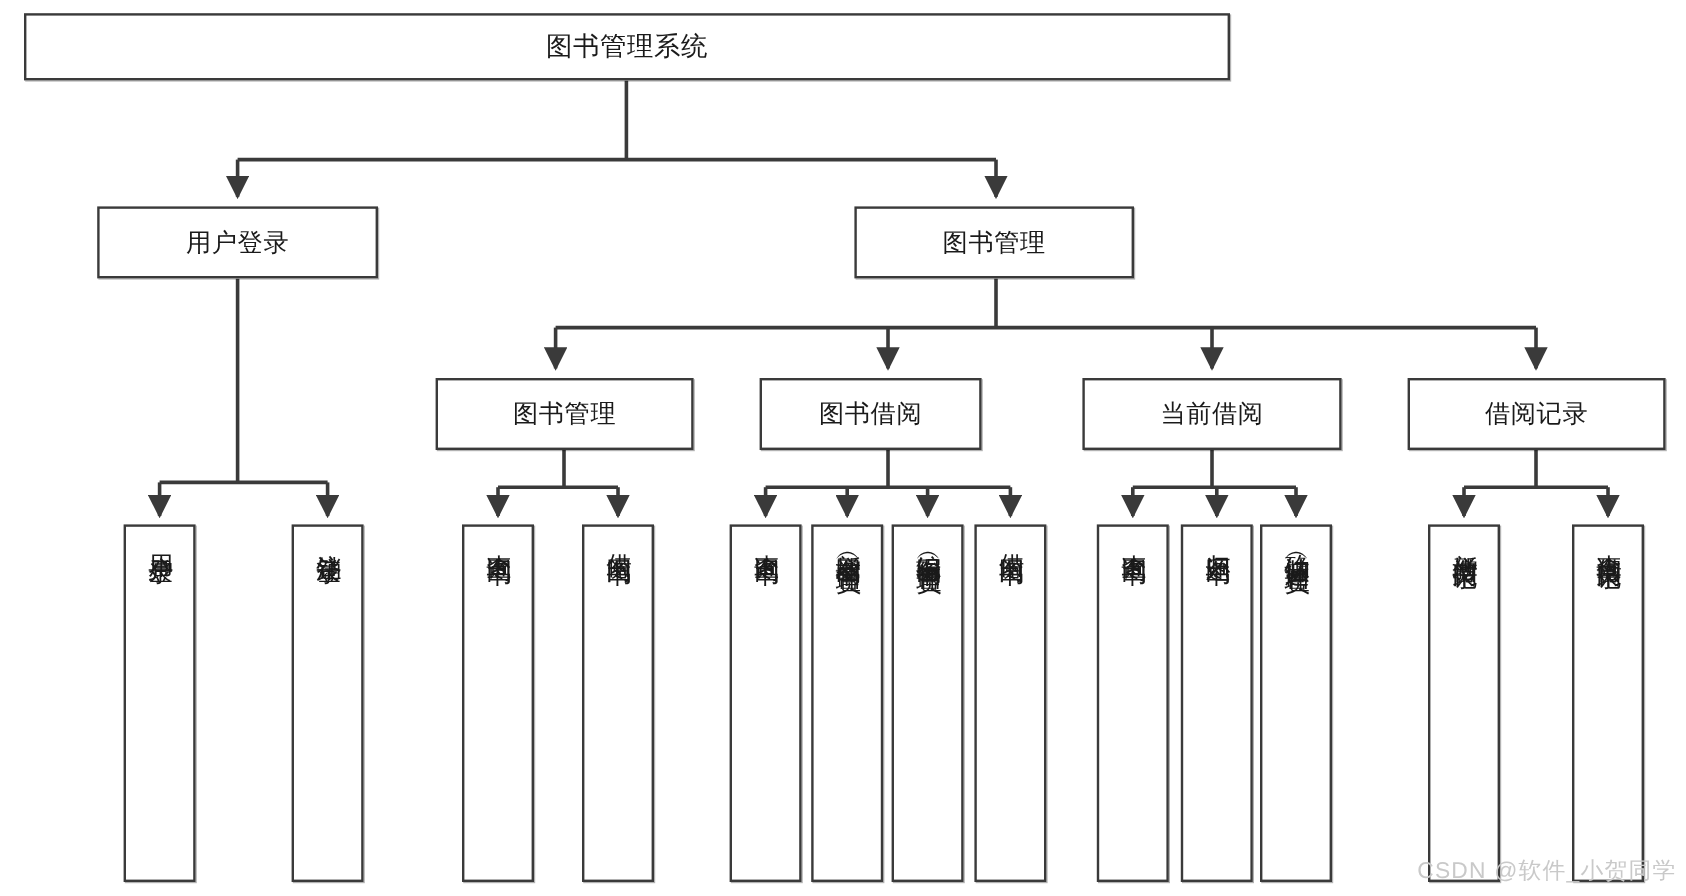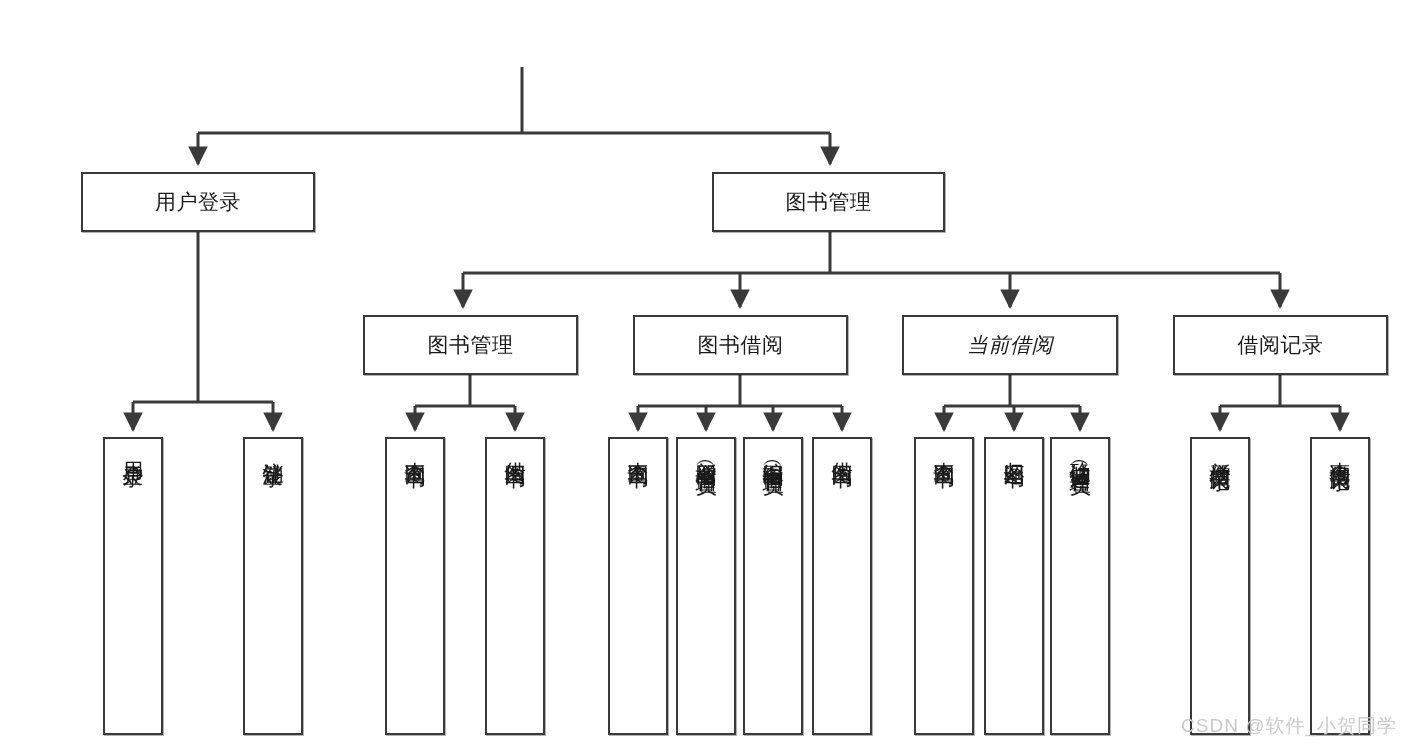--- a/index.html
+++ b/index.html
@@ -120,35 +120,38 @@
       <path d="M 1014 406 L 1014 430" marker-end="url(#arrow)"></path>
       <path d="M 1080 406 L 1080 430" marker-end="url(#arrow)"></path>
 
       <path d="M 1280 375 L 1280 406"></path>
       <path d="M 1220 406 L 1340 406"></path>
       <path d="M 1220 406 L 1220 430" marker-end="url(#arrow)"></path>
       <path d="M 1340 406 L 1340 430" marker-end="url(#arrow)"></path>
     </g>
   </svg>
 
+  <div class="node root" style="left:20px; top:11px; width:1005px; height:56px;">
+    <span class="node-label">图书管理系统</span>
+  </div>
 
   <div class="node level2" style="left:81px; top:172px; width:234px; height:60px;">
     <span class="node-label">用户登录</span>
   </div>
   <div class="node level2" style="left:712px; top:172px; width:233px; height:60px;align-items:center;">
     <span class="node-label">图书管理</span>
   </div>
 
   <div class="node level3" style="left:363px; top:315px; width:215px; height:60px;">
     <span class="node-label">图书管理</span>
   </div>
-  <div class="node level3" style="left:633px; top:315px; width:215px; height:60px;">
+  <div class="node level3" style="left:633px; top:315px; width:185px; height:60px;">
     <span class="node-label">图书借阅</span>
   </div>
-  <div class="node level3" style="left:902px; top:315px; width:216px; height:60px;font-style:italic;">
+  <div class="node level3" style="left:902px; top:315px; width:216px; height:60px;">
     <span class="node-label">当前借阅</span>
   </div>
   <div class="node level3" style="left:1173px; top:315px; width:215px; height:60px;">
     <span class="node-label">借阅记录</span>
   </div>
 
   <div class="node leaf" style="left:103px; top:437px; width:60px; height:298px;">
     <span class="node-label">用户登录</span>
   </div>
   <div class="node leaf" style="left:243px; top:437px; width:60px; height:298px;">

